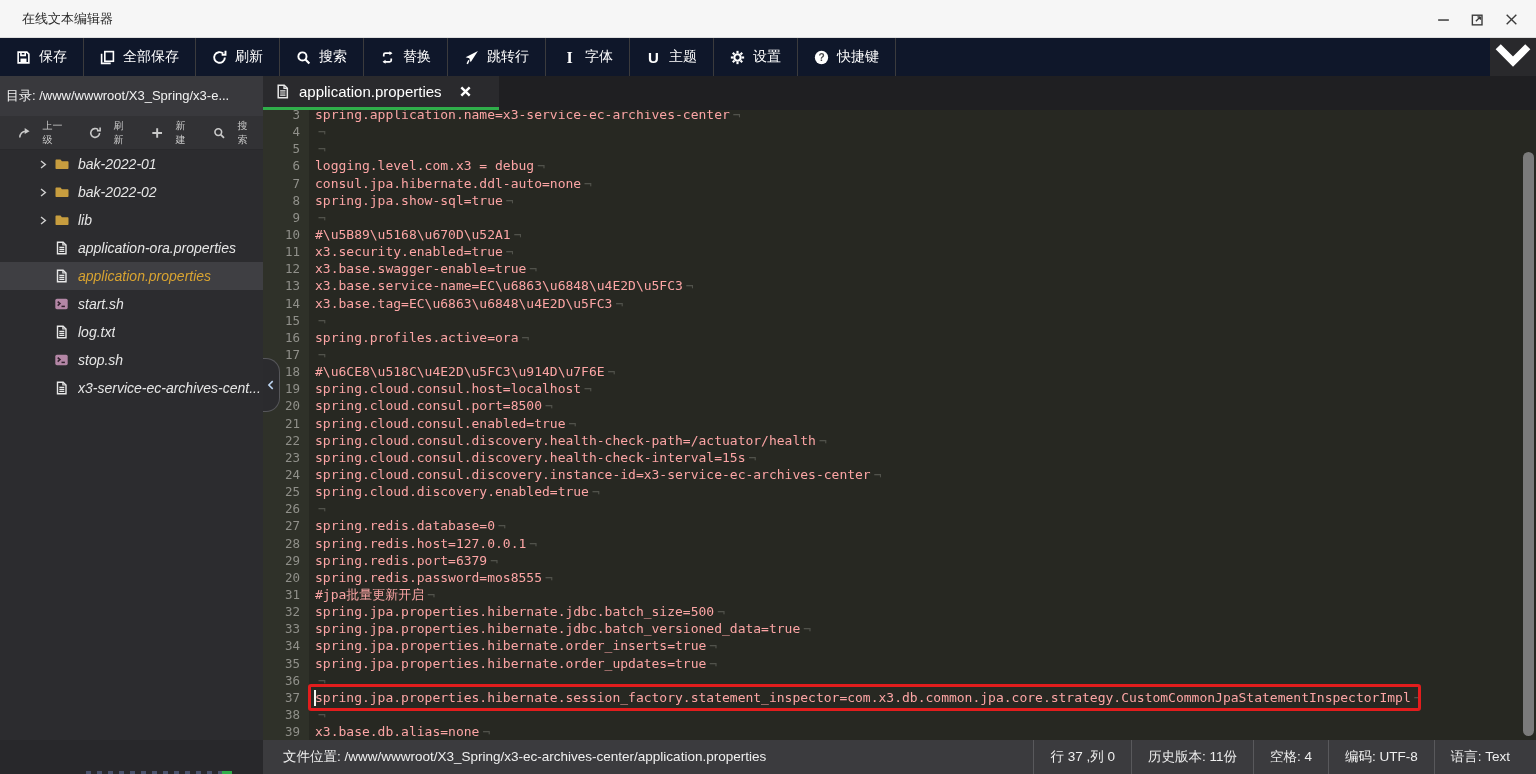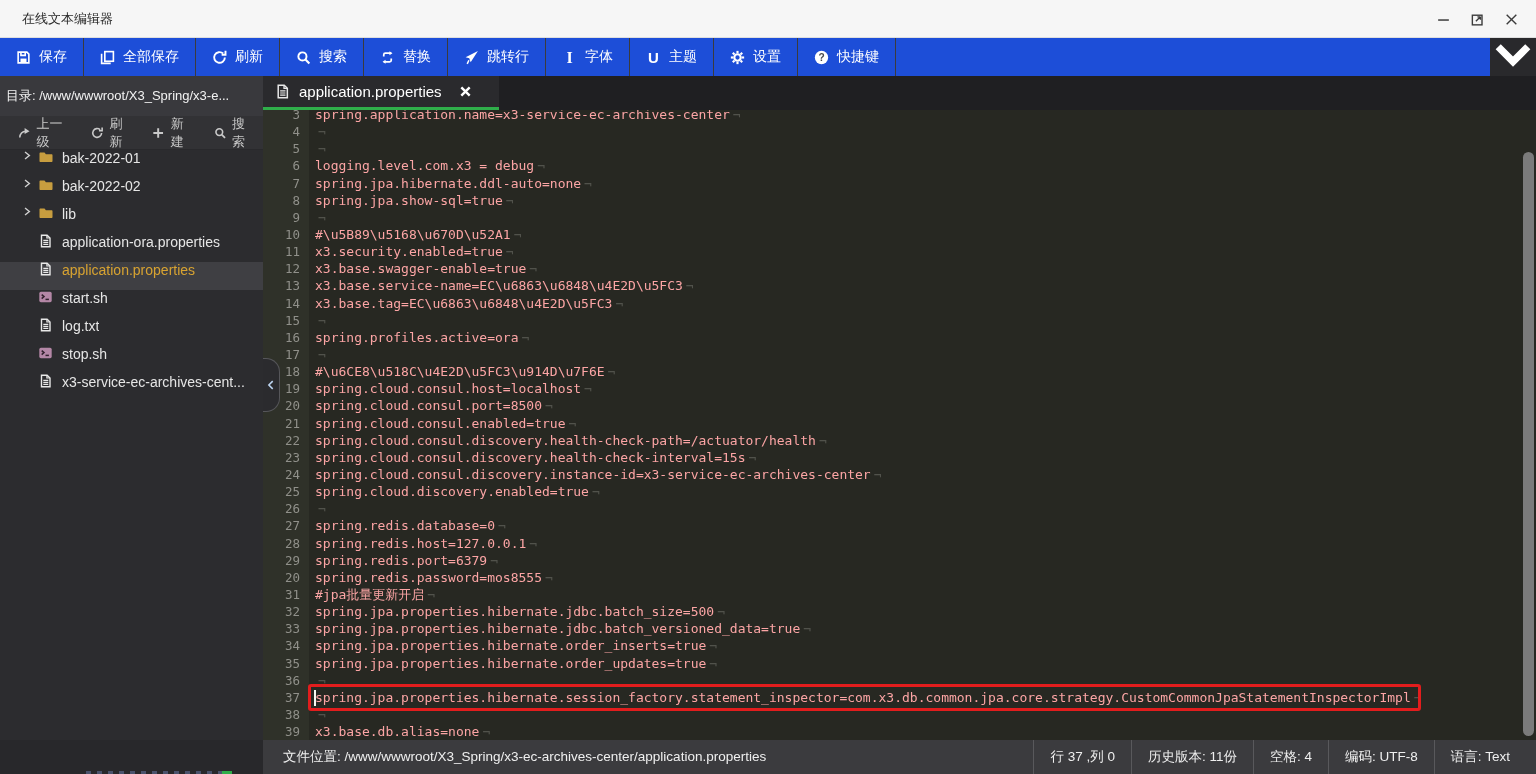--- a/index.html
+++ b/index.html
@@ -6,35 +6,35 @@
   html,body { width:1536px; height:774px; overflow:hidden; }
   body { position:relative; background:#272822; font-family:"Liberation Sans","DejaVu Sans",sans-serif; }
 
   
   .titlebar { position:absolute; left:0; top:0; width:1536px; height:38px; background:#f6f6f6; border-bottom:1px solid #dedede; display:flex; align-items:center; }
   .title-text { margin-left:22px; font-size:13px; color:#2b2b2b; }
   .win-controls { position:absolute; right:8px; top:0; height:38px; display:flex; align-items:center; }
   .win-btn { width:34px; height:38px; display:flex; align-items:center; justify-content:center; color:#3c3c3c; cursor:default; }
 
   
-  .toolbar { position:absolute; left:0; top:38px; width:1536px; height:38px; background:#1d4ed8; display:flex; }
+  .toolbar { position:absolute; left:0; top:38px; width:1536px; height:38px; background:#0f172a; display:flex; }
   .tb-btn { height:38px; display:inline-flex; align-items:center; gap:8px; padding:0 16px; border-right:1px solid #3b3b3d; color:#ffffff; font-size:14px; }
   .tb-btn .ic { display:inline-flex; width:15px; height:15px; align-items:center; justify-content:center; }
   .icon-letter { font-weight:bold; font-size:15px; line-height:15px; }
   .icon-letter.serif { font-family:"Liberation Serif","DejaVu Serif",serif; font-size:16px; }
   .tb-more { position:absolute; right:0; top:0; width:46px; height:38px; background:#29292c; display:flex; align-items:center; justify-content:center; color:#fff; }
 
   
   .sidebar { position:absolute; left:0; top:76px; width:263px; height:664px; background:#2c2c2f; }
   .dir-header { height:40px; line-height:40px; background:#39393d; color:#f2f2f2; font-size:13px; padding-left:6px; white-space:nowrap; overflow:hidden; }
   .side-actions { height:34px; background:#323235; display:flex; align-items:center; padding-left:10px; gap:4px; border-bottom:1px solid #29292c; }
-  .side-act { display:inline-flex; align-items:center; gap:6px; color:#c9c9c9; font-size:13px; padding:0 8px; height:34px; }
+  .side-act { display:inline-flex; align-items:center; gap:12px; color:#c9c9c9; font-size:10px; padding:0 8px; height:34px; }
   .side-act .ic { display:inline-flex; width:14px; height:14px; }
   .tree { position:absolute; left:0; top:74px; right:0; bottom:34px; overflow:hidden; }
-  .trow { height:28px; display:flex; align-items:flex-start; padding-left:16px; color:#e6e6e6; font-size:14px; cursor:default; }
+  .trow { height:28px; display:flex; align-items:center; padding-left:32px; color:#e6e6e6; font-size:14px; cursor:default;font-style:italic; }
   .trow.sel { background:#3f3f43; }
   .trow.sel .tlabel { color:#d8a331; }
   .tchev { width:22px; display:inline-flex; color:#cfcfcf; }
   .tspacer { width:22px; display:inline-block; }
   .ticon { width:15px; height:14px; display:inline-flex; margin-right:9px; }
   .ticon.folder { color:#c79d3f; }
   .ticon.doc { color:#e8e8e8; }
   .tlabel { white-space:nowrap; overflow:hidden; }
   .sidebar-bottom { position:absolute; left:0; top:740px; width:263px; height:34px; background:#28282b; }
   .artifact-dashes { position:absolute; left:86px; bottom:0; width:136px; height:3px; background:repeating-linear-gradient(90deg, rgba(115,135,190,.45) 0 5px, transparent 5px 11px); }
@@ -395,21 +395,21 @@
         <div class="crow">
           <span class="num">5</span>
           <span class="txt"></span>
         </div>
         <div class="crow">
           <span class="num">6</span>
           <span class="txt">logging.level.com.x3 = debug</span>
         </div>
         <div class="crow">
           <span class="num">7</span>
-          <span class="txt">spring.jpa.hibernate.ddl-auto=none</span>
+          <span class="txt">consul.jpa.hibernate.ddl-auto=none</span>
         </div>
         <div class="crow">
           <span class="num">8</span>
           <span class="txt">spring.jpa.show-sql=true</span>
         </div>
         <div class="crow">
           <span class="num">9</span>
           <span class="txt"></span>
         </div>
         <div class="crow">

